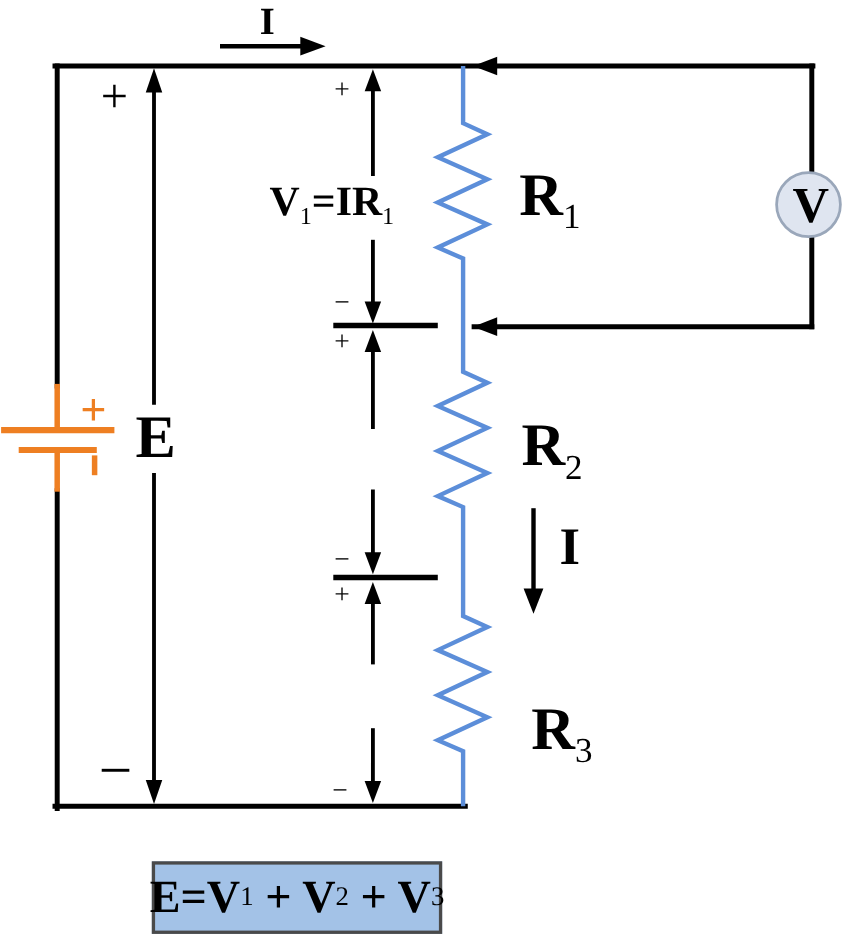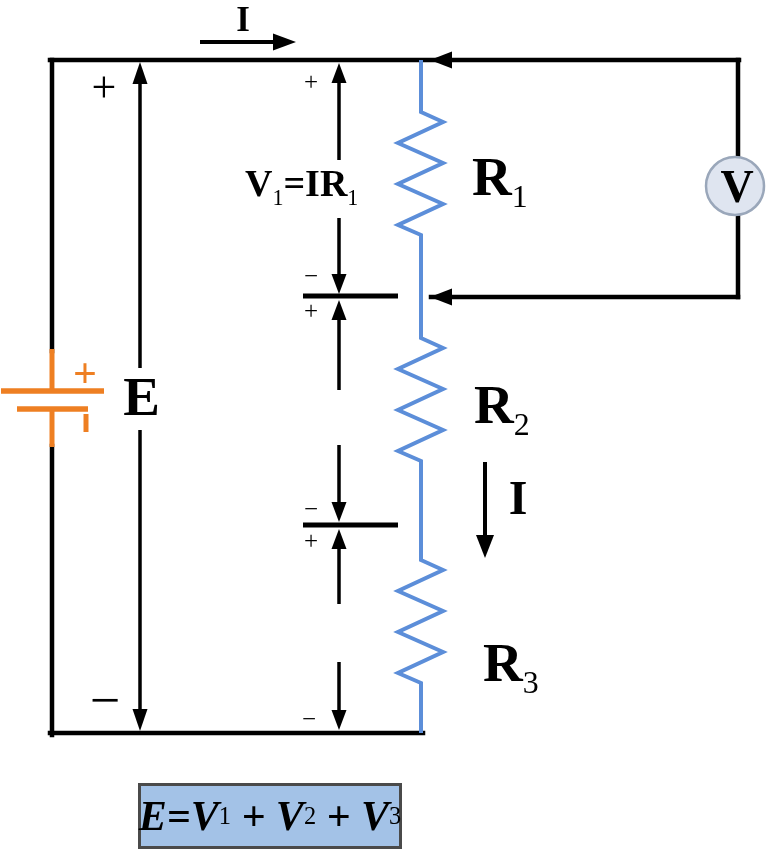--- a/index.html
+++ b/index.html
@@ -34,21 +34,21 @@
   
   .meter-v{left:711px;top:163px;width:52px;height:48px;line-height:48px;text-align:center;
            font-size:46px;font-weight:bold;}
   
   .formula{
     position:absolute;left:138px;top:783px;width:264px;height:66px;box-sizing:border-box;
     background:#a3c2e7;border:3px solid #4a4a4a;
     display:flex;align-items:center;justify-content:center;
     font-size:42px;font-weight:bold;
   }
-  .formula span{white-space:pre;font-style:italic;}
+  .formula span{white-space:pre;}
 </style>
 </head>
 <body>
 
 <div class="canvas">
 
   <svg class="wires" width="768" height="852" viewBox="0 0 768 852">
 
     <line x1="50" y1="60" x2="739" y2="60" stroke="#000" stroke-width="4.5" stroke-linecap="square"></line>
     <line x1="52" y1="60" x2="52" y2="351" stroke="#000" stroke-width="4.5" stroke-linecap="square"></line>

